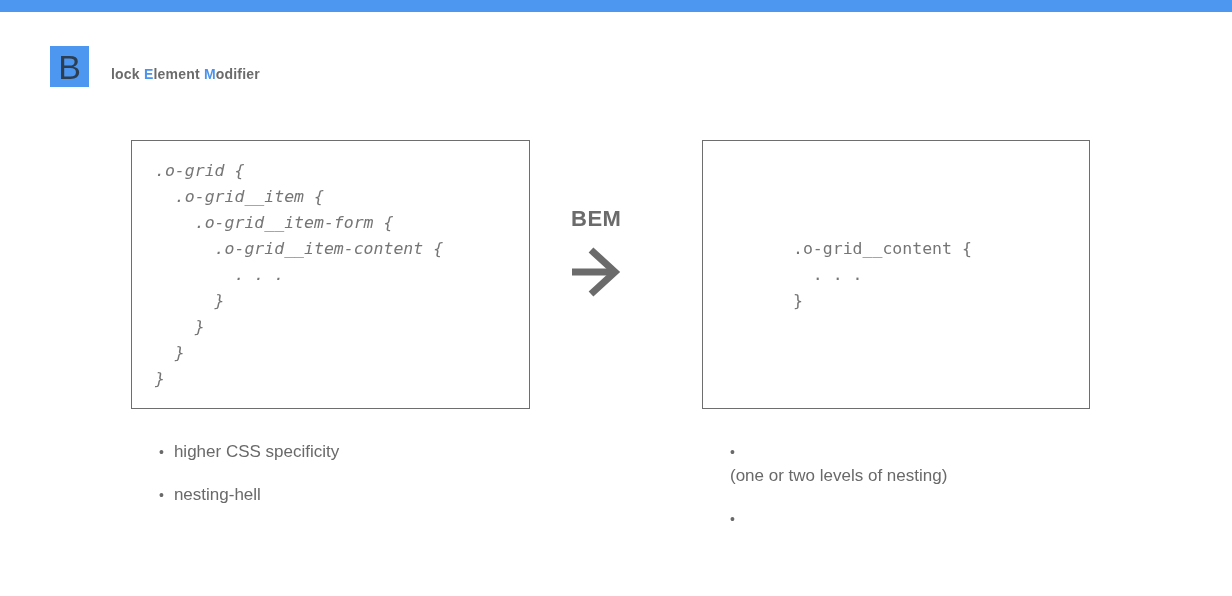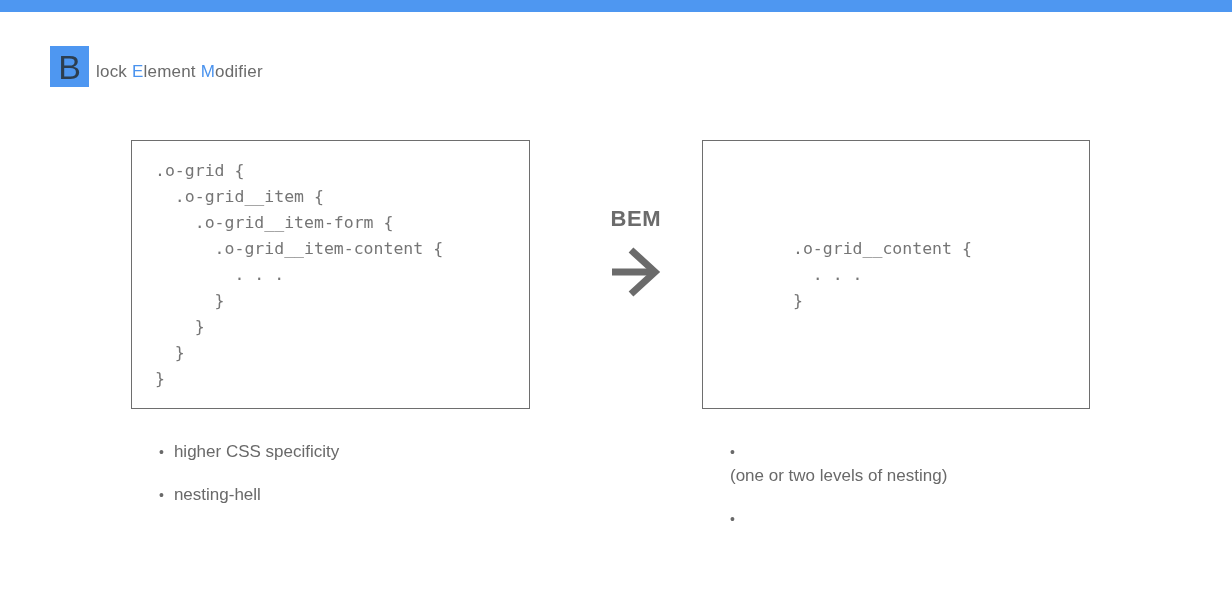--- a/index.html
+++ b/index.html
@@ -39,24 +39,24 @@
   .b-chip {
     width: 39px; height: 41px;
     background: var(--accent);
     color: var(--chip-text);
     font-size: 34px;
     line-height: 42px;
     text-align: center;
     font-weight: 400;
   }
   .title-text {
-    margin-left: 7px;
+    margin-left: 22px;
     margin-bottom: 5px;
-    font-size: 17px;
-    font-weight: 400;
+    font-size: 14px;
+    font-weight: 700;
     color: var(--gray-text);
     letter-spacing: 0.2px;
     white-space: pre;
   }
   .title-text .accent-letter { color: var(--accent-letter); }
 
   .code-box {
     position: absolute;
     top: 140px;
     height: 269px;
@@ -66,28 +66,28 @@
   .code-box.left  { left: 131px; width: 399px; }
   .code-box.right { left: 702px; width: 388px; }
 
   pre.code {
     font-family: "DejaVu Sans Mono", "Liberation Mono", monospace;
     font-size: 16.5px;
     line-height: 26px;
     color: var(--code-text);
     white-space: pre;
   }
-  .code-box.left pre.code  { padding: 17px 6px 0 23px; }
+  .code-box.left pre.code  { padding: 17px 6px 0 23px; font-style: italic; }
   .code-box.right pre.code { padding: 95px 6px 0 90px; }
 
   .transform {
     position: absolute;
     left: 571px; top: 207px;
     width: 90px;
-    text-align: right;
+    text-align: left;
     color: var(--gray-text);
   }
   .bem-label {
     font-size: 22px;
     font-weight: 700;
     letter-spacing: 0.5px;
     line-height: 24px;
   }
   .arrow-icon { margin-top: 15px; display: inline-block; }
 

